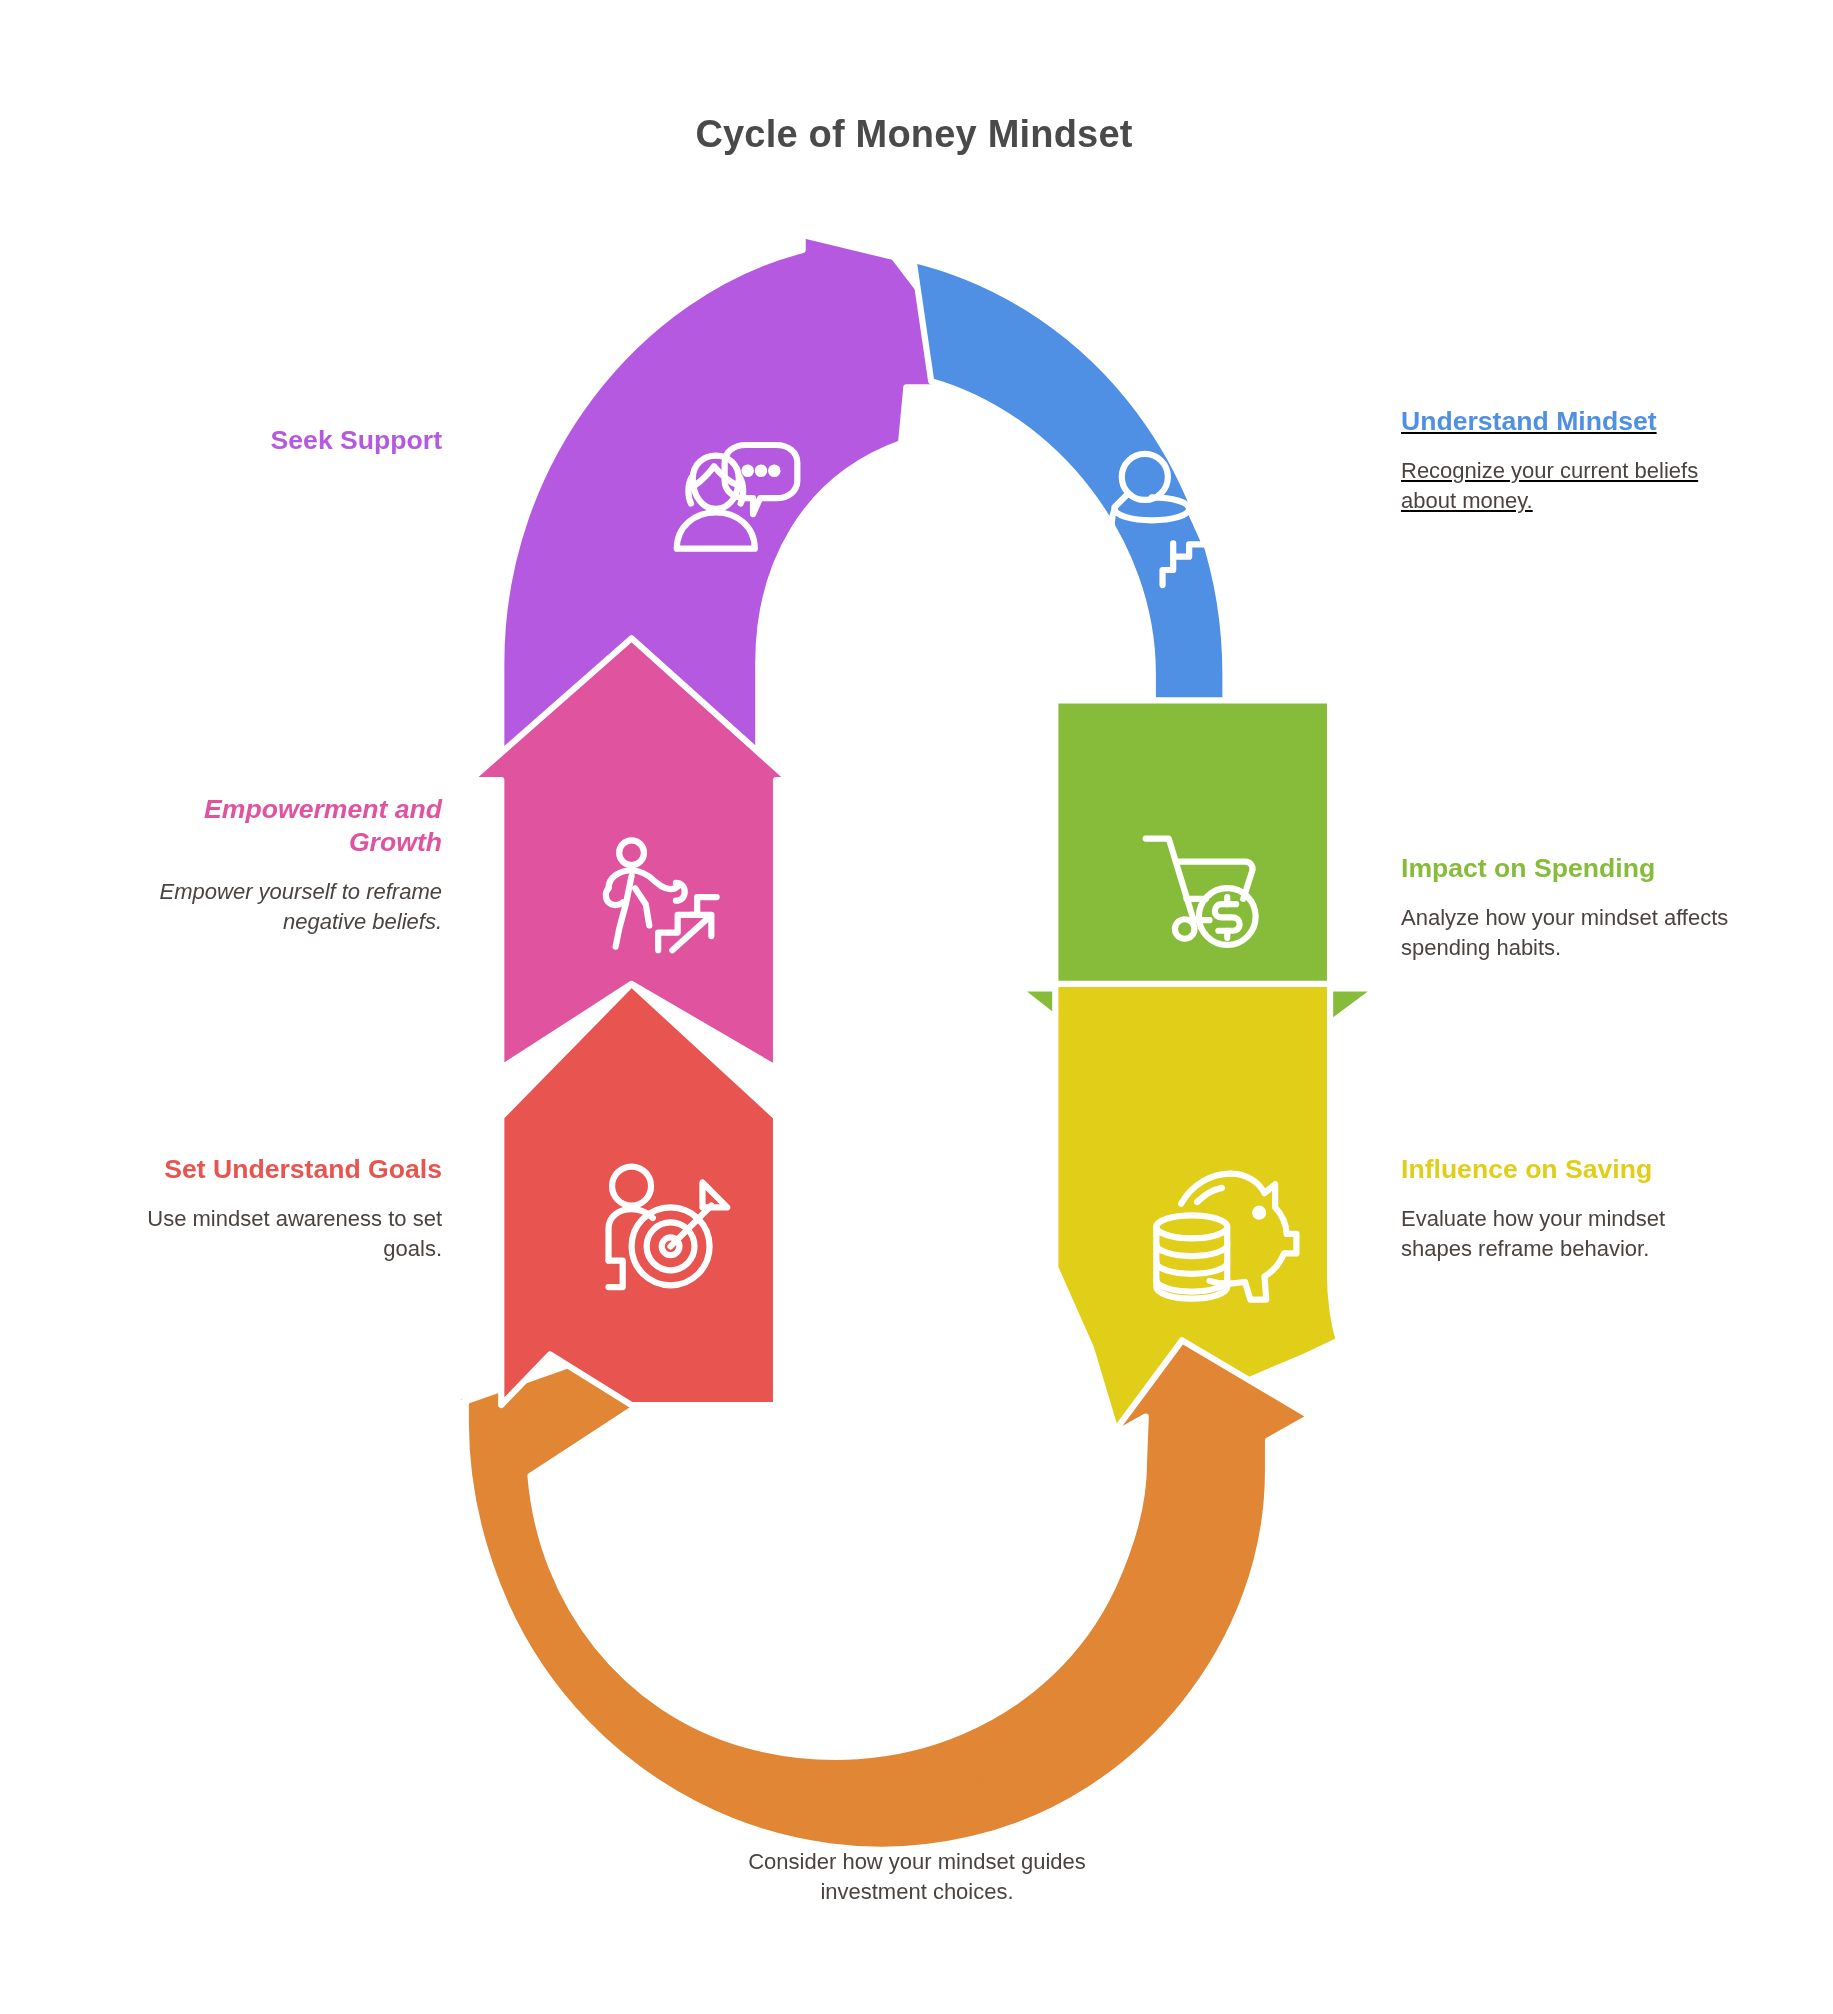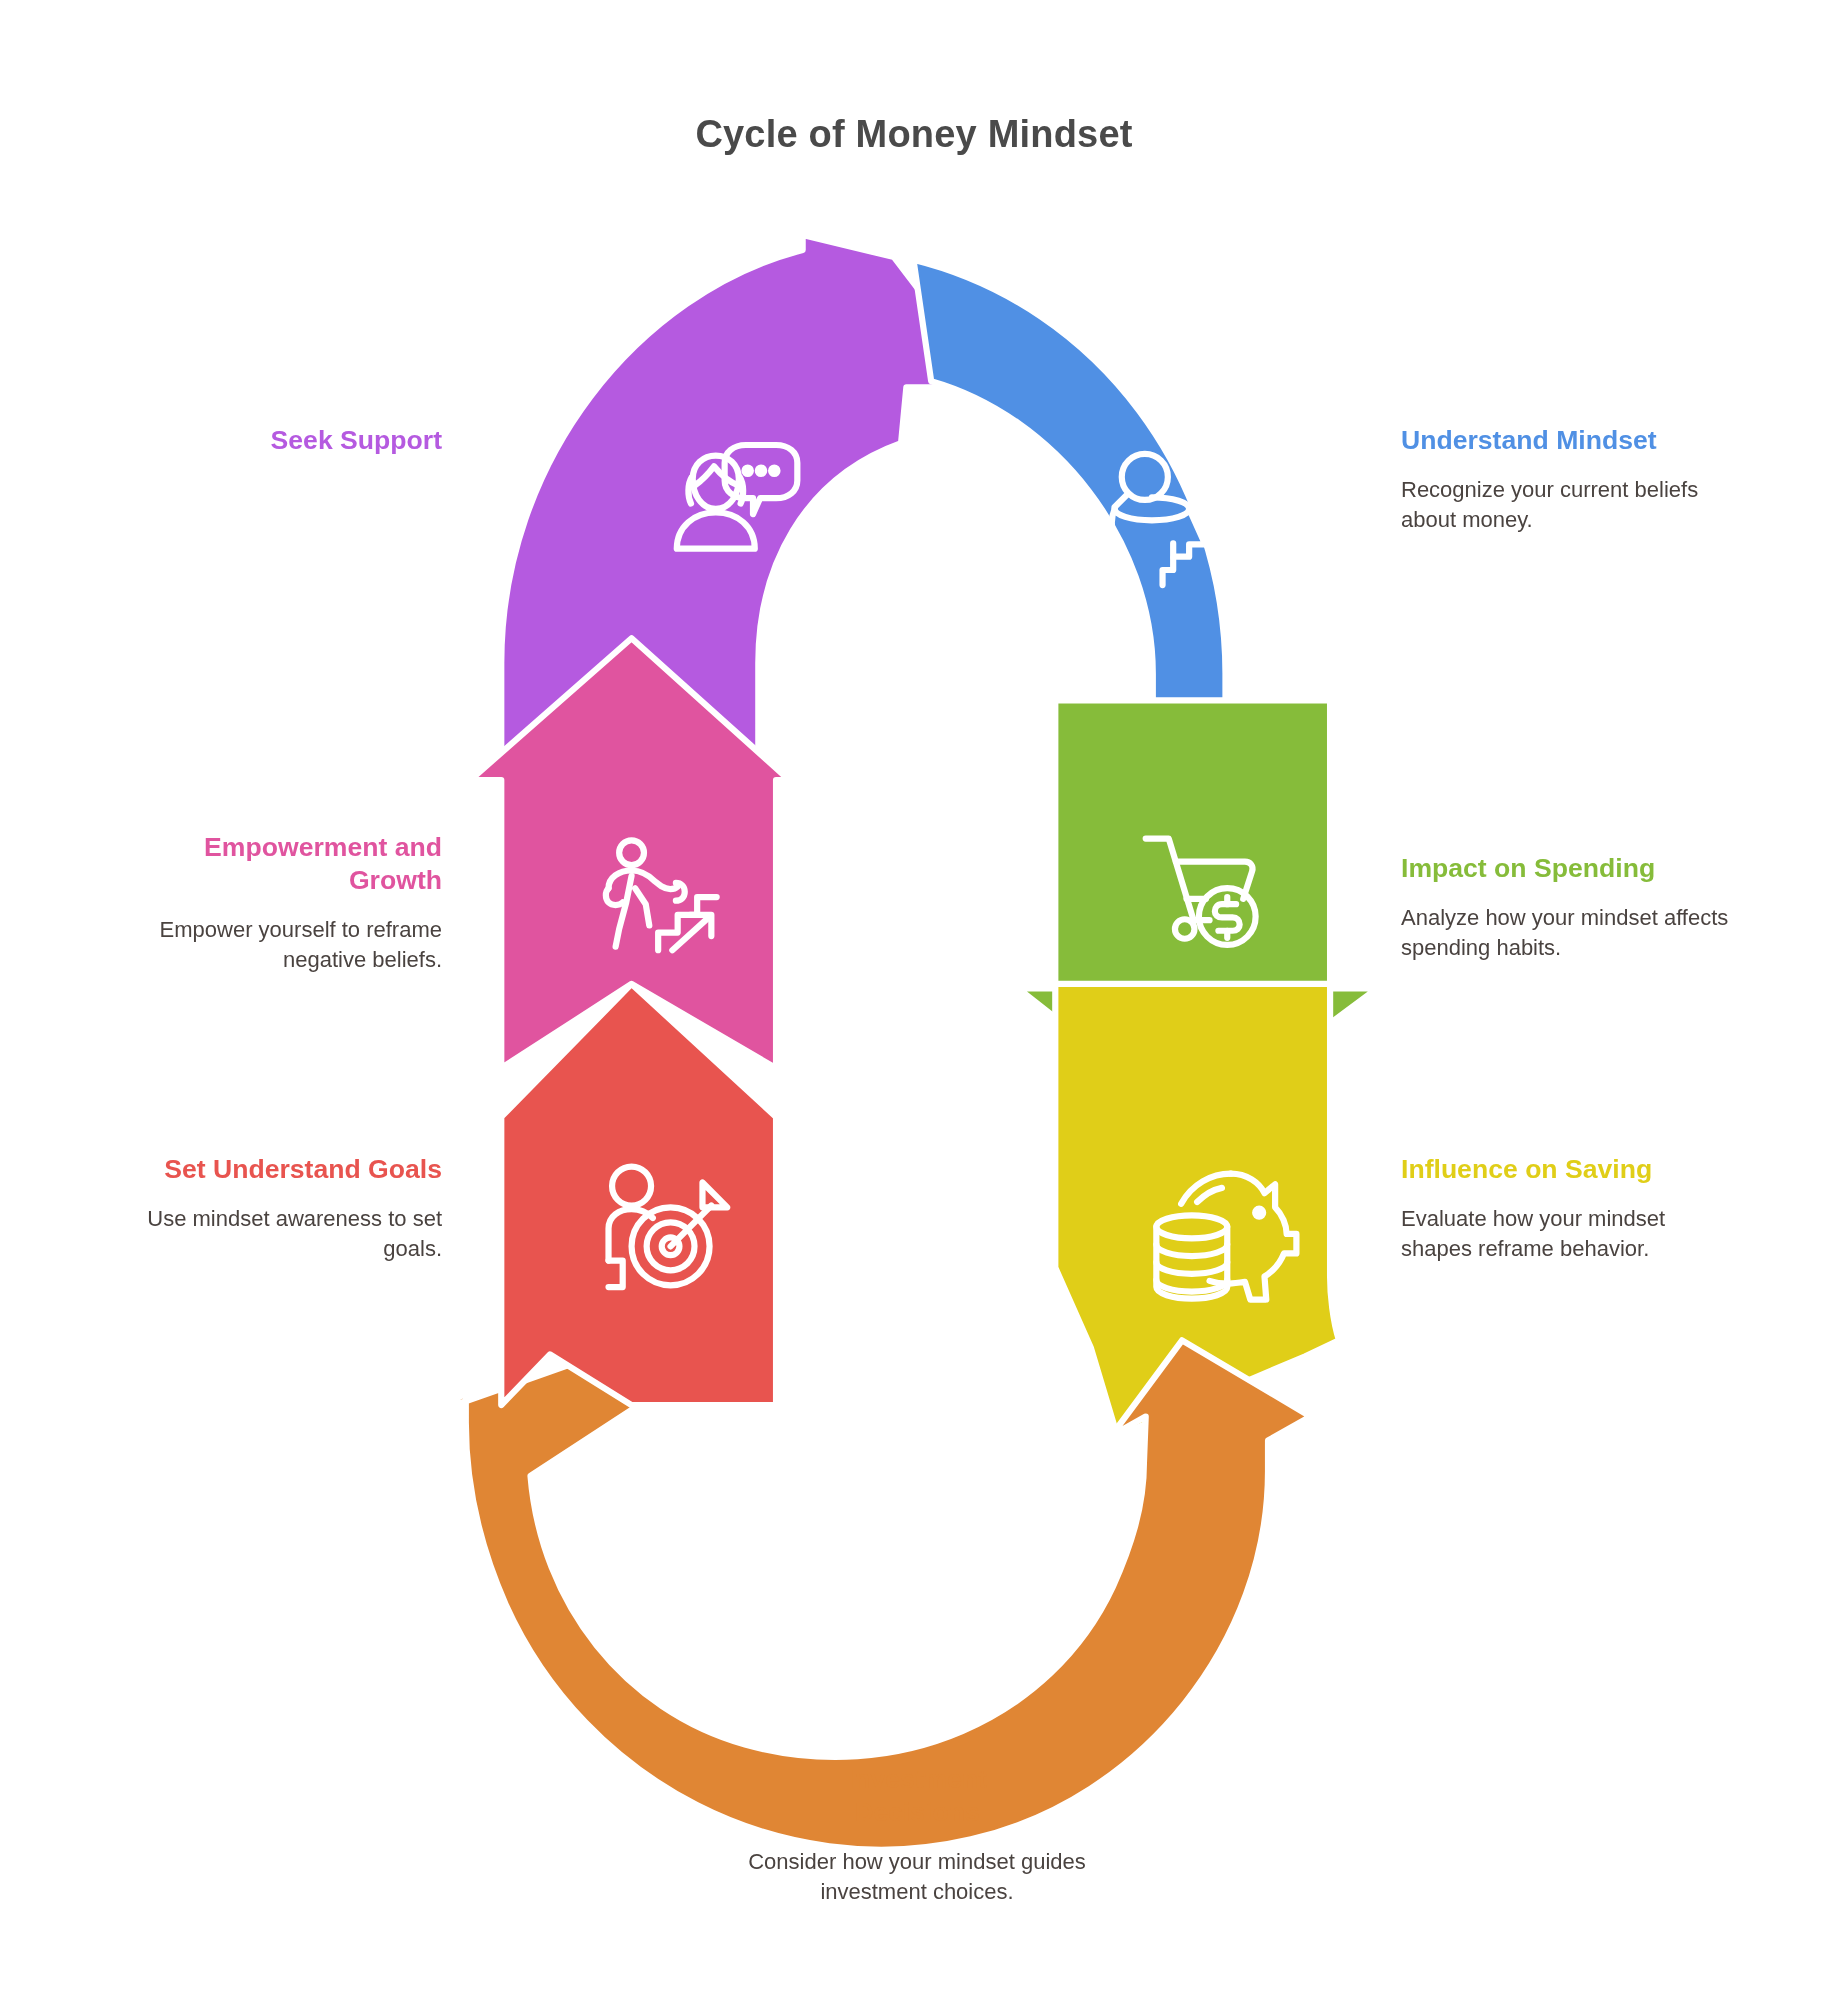--- a/index.html
+++ b/index.html
@@ -50,23 +50,23 @@
   }
   .label-desc {
     font-size: 22px;
     line-height: 1.38;
     color: #4a4340;
     margin: 0;
   }
 
   
   #lbl-seek-support          { left: 105px;  top: 424px;  }
-  #lbl-empowerment-growth    { left: 105px;  top: 831px;  }
+  #lbl-empowerment-growth    { left: 105px;  top: 793px; font-style: italic;  }
   #lbl-set-financial-goals   { left: 105px;  top: 1153px; }
-  #lbl-understand-mindset    { left: 1401px; top: 424px;  }
+  #lbl-understand-mindset    { left: 1401px; top: 405px; text-decoration: underline;  }
   #lbl-impact-on-spending    { left: 1401px; top: 852px;  }
   #lbl-influence-on-saving   { left: 1401px; top: 1153px; }
   #lbl-investment-decisions  { left: 713px;  top: 1763px; }
 </style>
 </head>
 <body>
 
 <div id="page-title">Cycle of Money Mindset</div>
 
 <svg class="diagram-svg" width="1834" height="2014" viewBox="0 0 2068 2272" aria-hidden="true">

